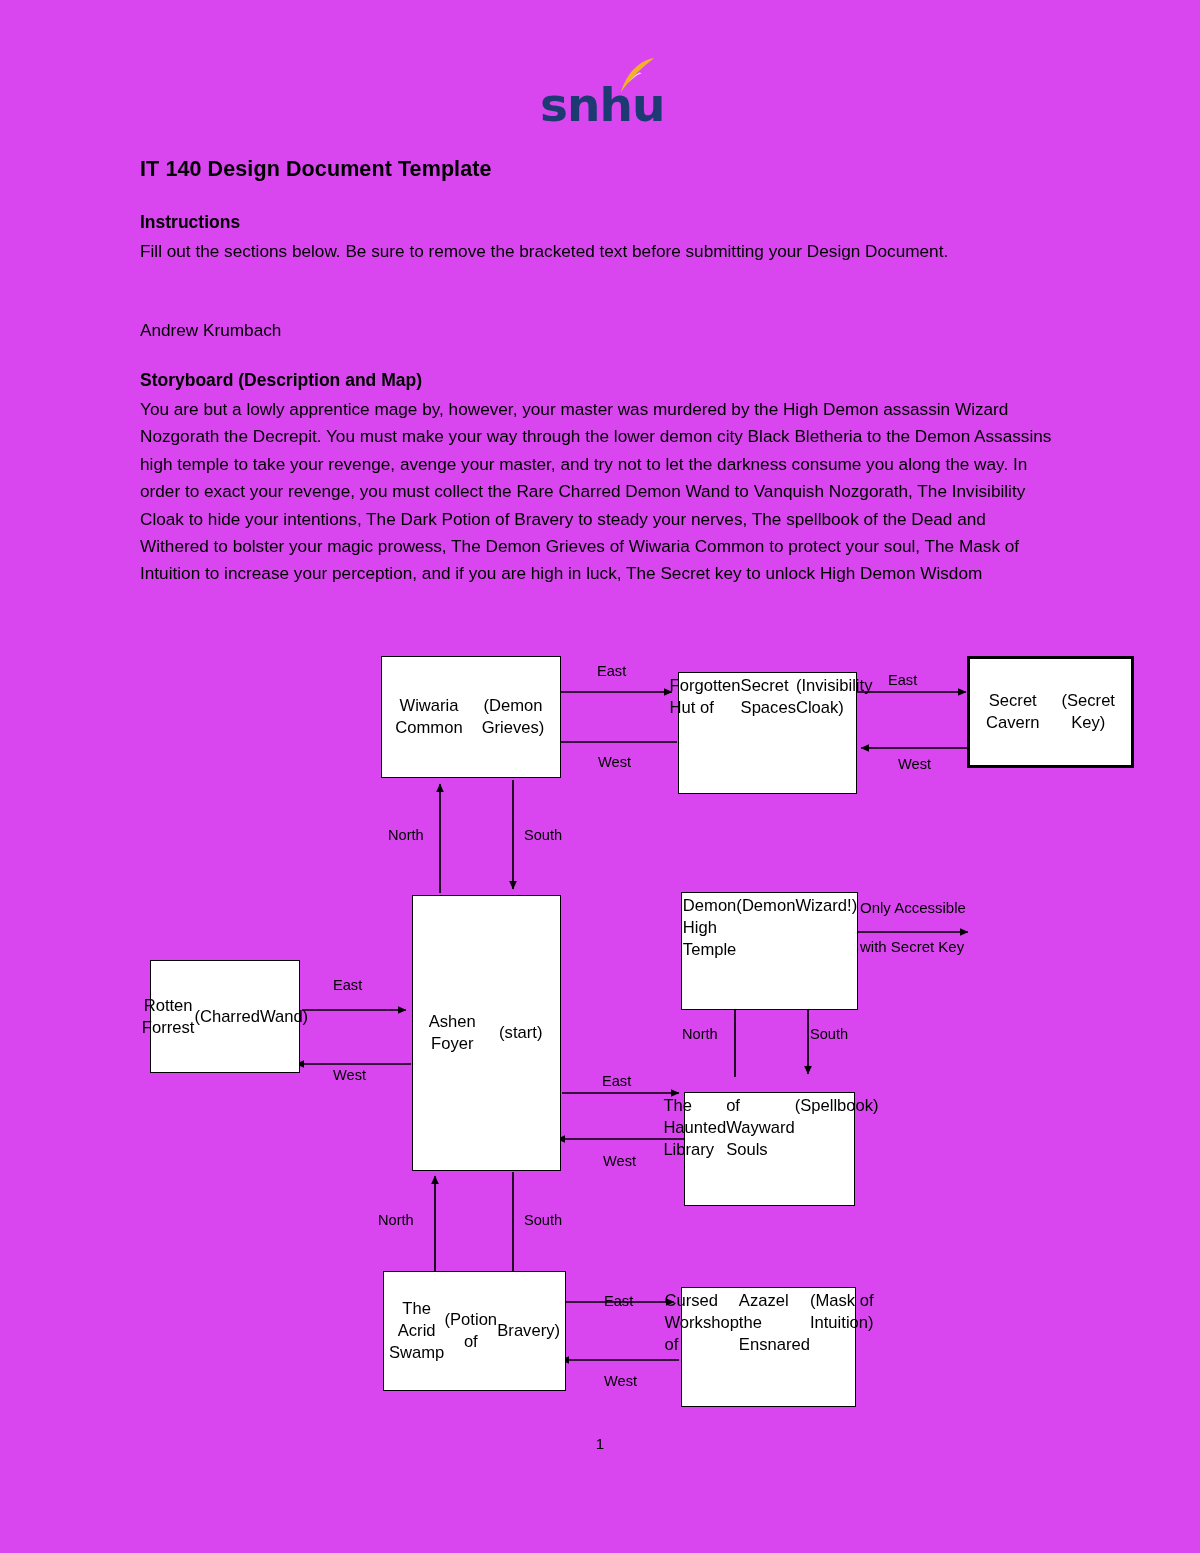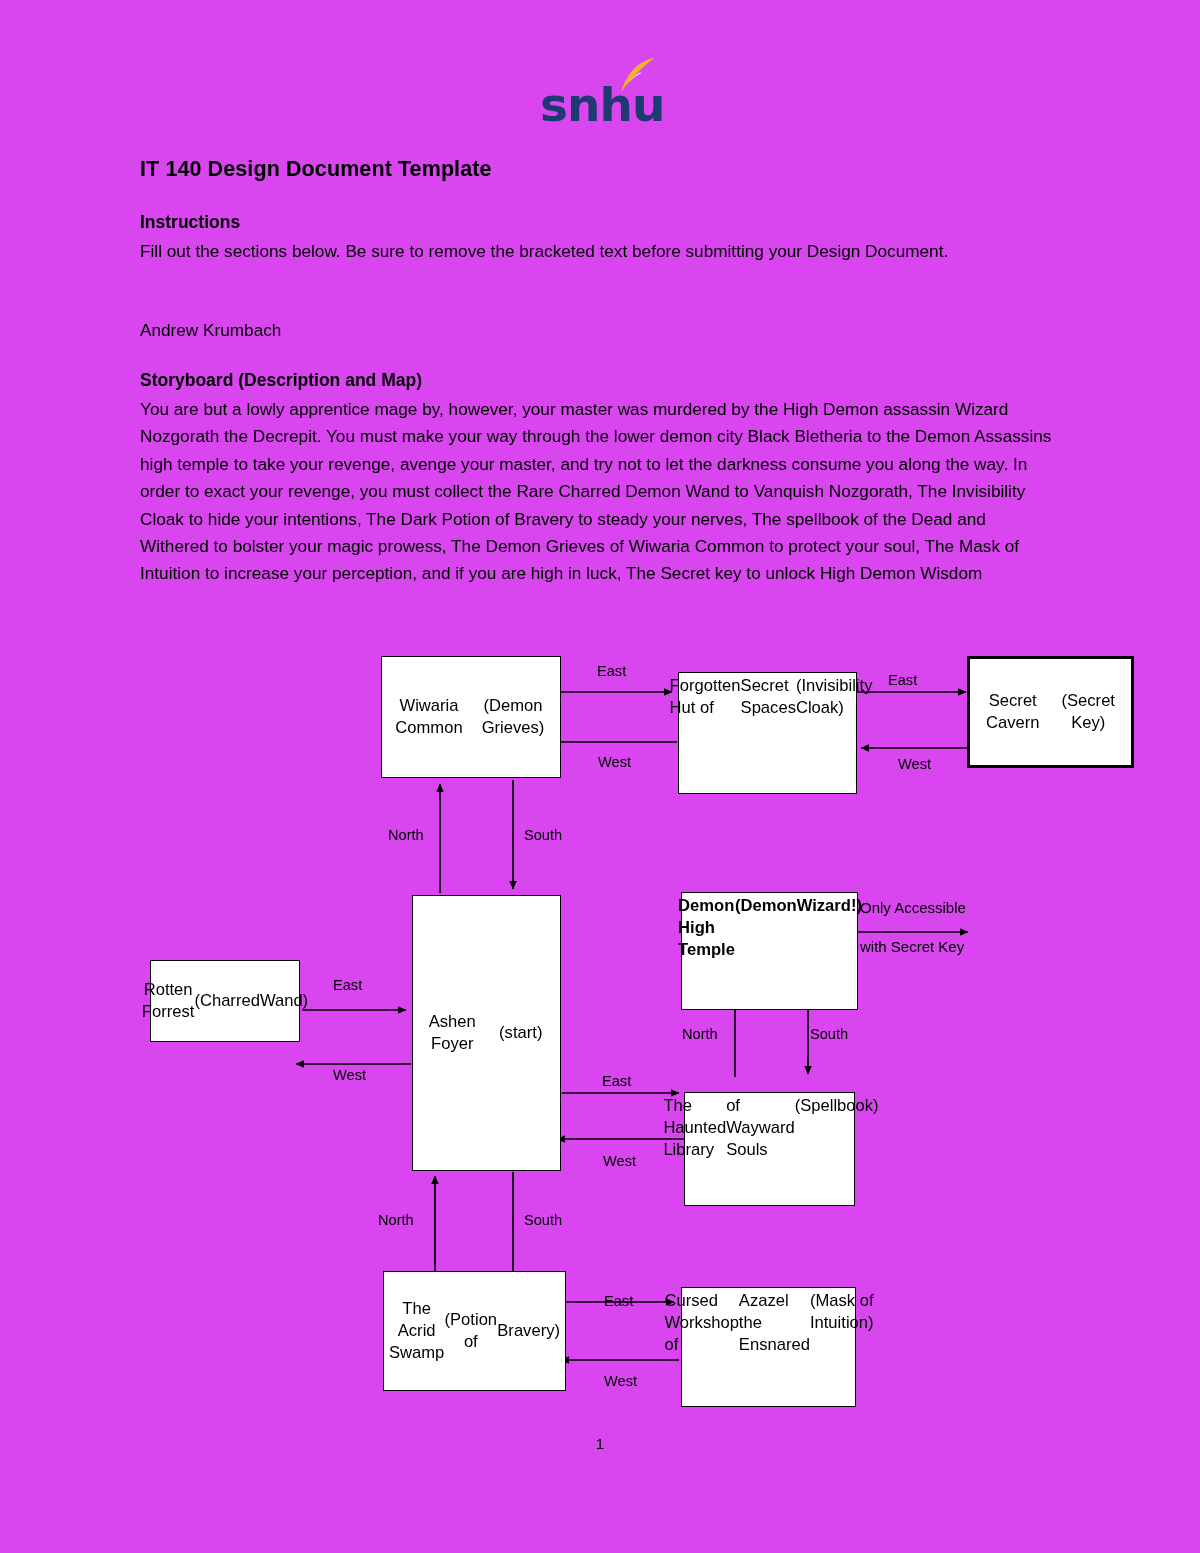--- a/index.html
+++ b/index.html
@@ -214,29 +214,29 @@
     <span class="gap" style="height:10px"></span>
     <span class="ln">(Invisibility Cloak)</span>
   </div>
 
   <div class="node thick" style="left:967px; top:656px; width:167px; height:112px;">
     <span class="ln">Secret Cavern</span>
     <span class="gap"></span>
     <span class="ln">(Secret Key)</span>
   </div>
 
-  <div class="node left-align" style="left:681px; top:876px; width:177px; height:118px; padding-left:6px;font-weight:bold;">
+  <div class="node left-align" style="left:681px; top:876px; width:177px; height:118px; padding-left:6px;">
     <span class="ln">Demon High Temple</span>
     <span class="gap" style="height:8px"></span>
     <span class="ln" style="text-align:center">(Demon</span>
     <span class="ln" style="text-align:center">Wizard!)</span>
   </div>
 
 
-  <div class="node" style="left:150px; top:960px; width:150px; height:82px;">
+  <div class="node" style="left:150px; top:960px; width:150px; height:113px;">
     <span class="ln">Rotten Forrest</span>
     <span class="gap" style="height:10px"></span>
     <span class="ln">(Charred</span>
     <span class="ln">Wand)</span>
   </div>
 
   <div class="node" style="left:412px; top:895px; width:149px; height:276px;">
     <span class="ln">Ashen Foyer</span>
     <span class="gap" style="height:18px"></span>
     <span class="ln">(start)</span>

